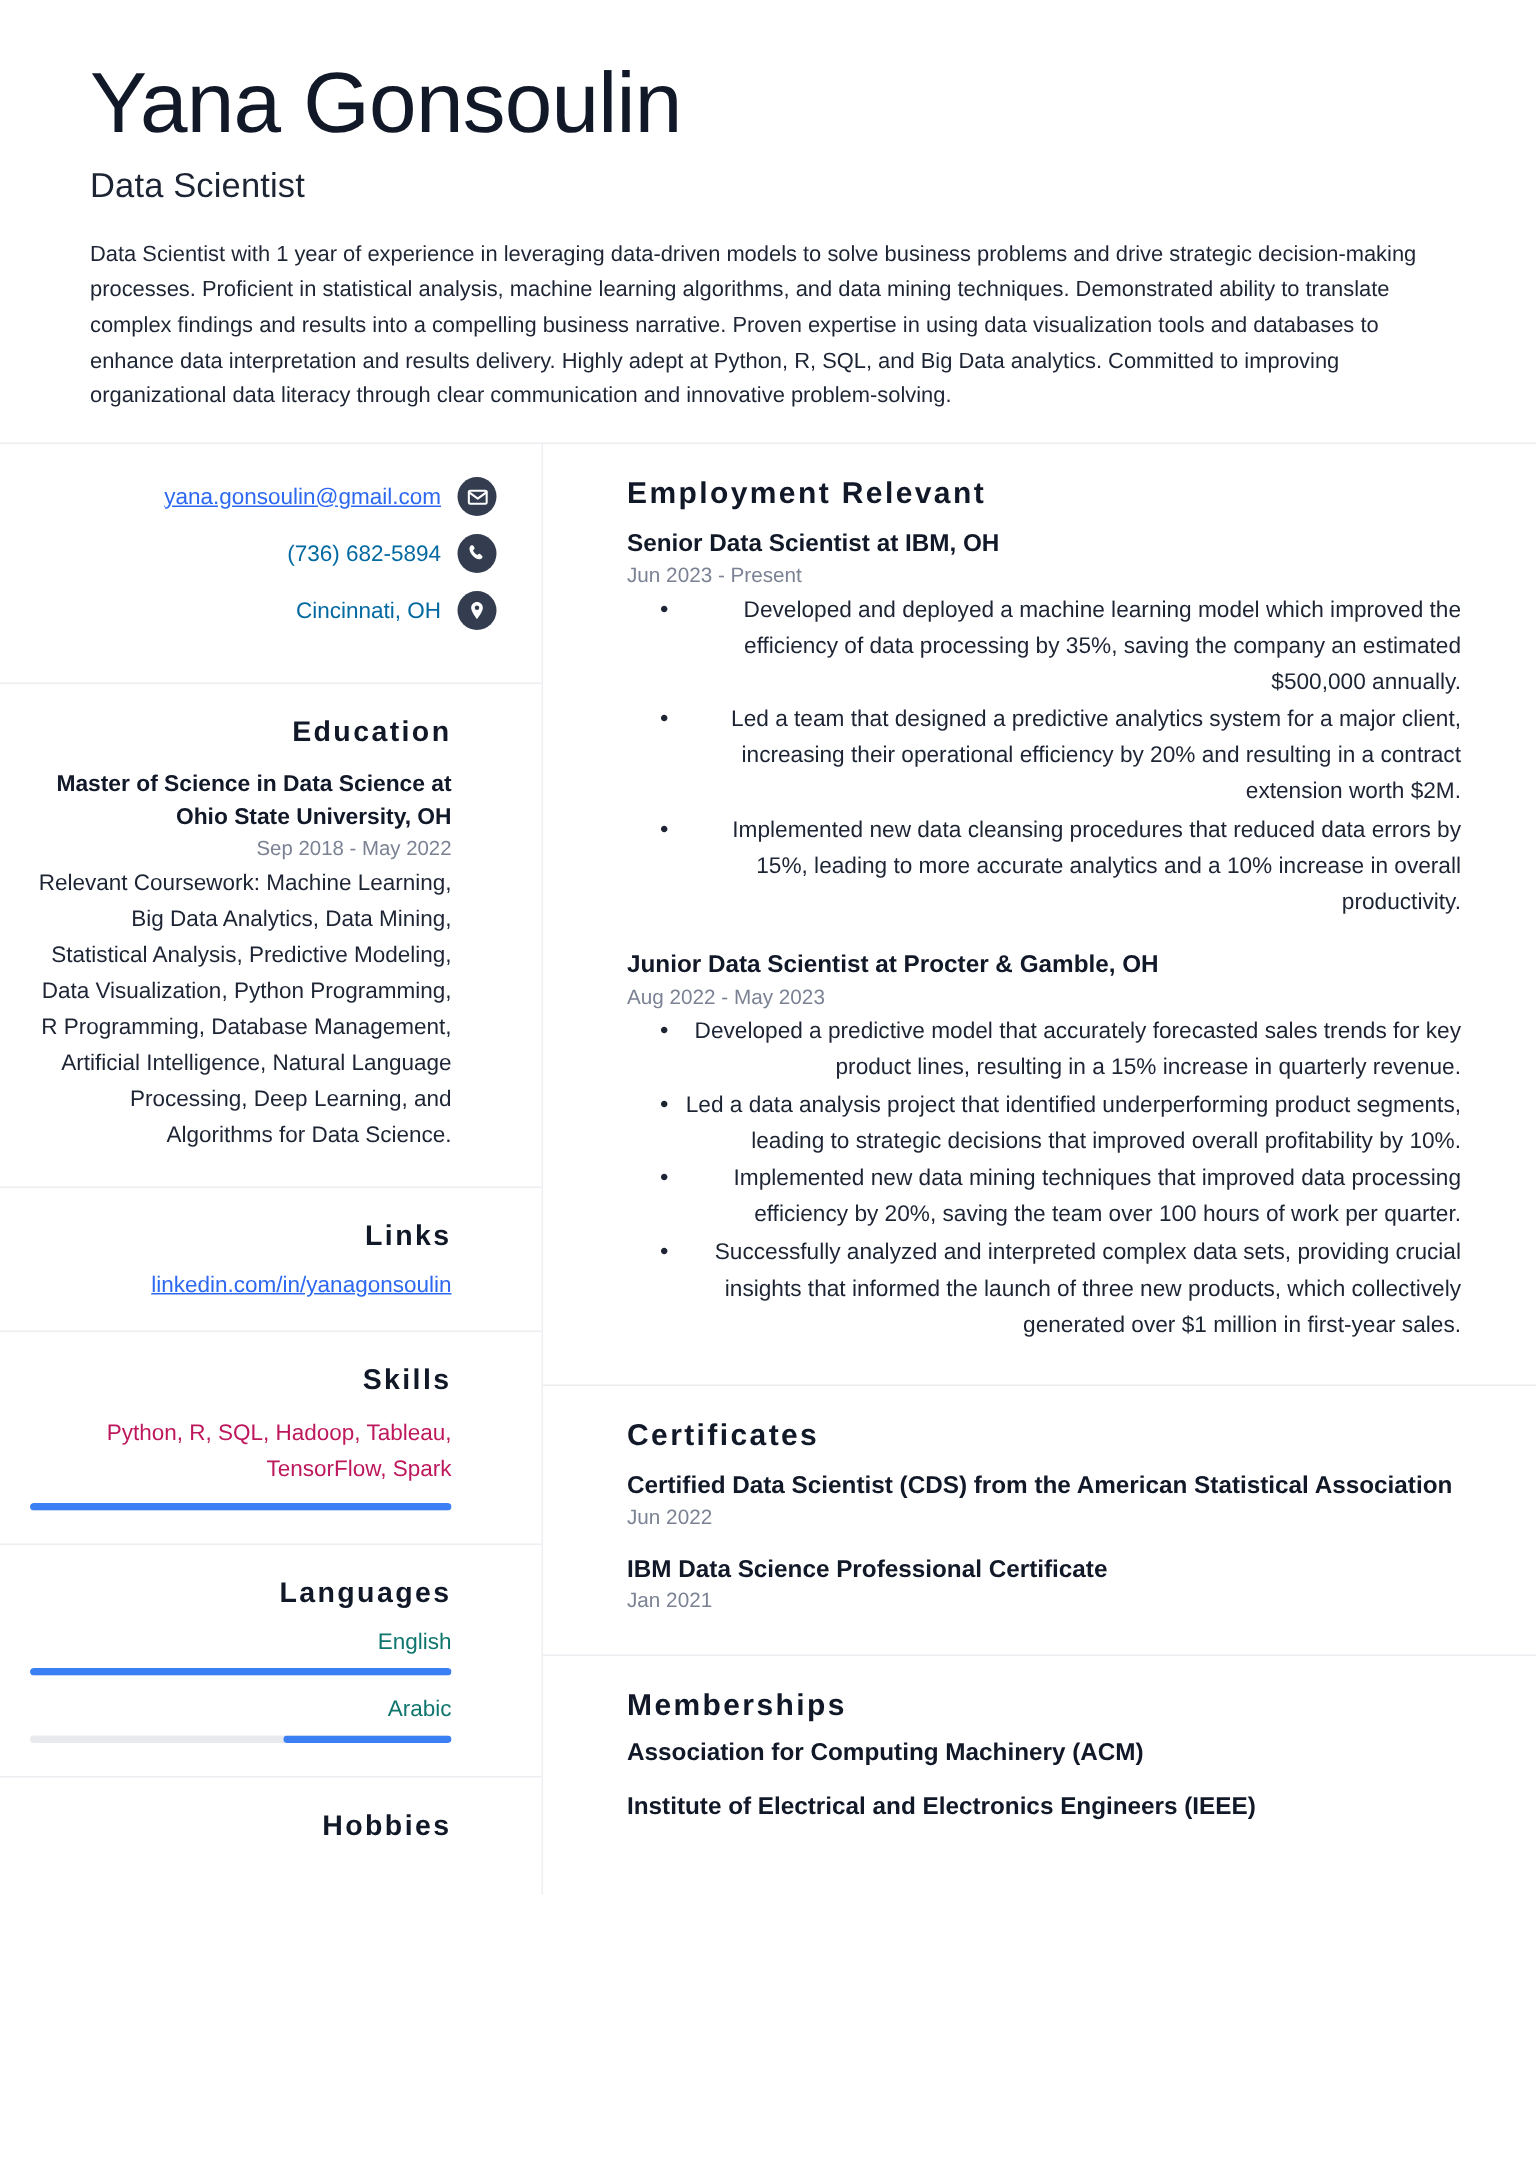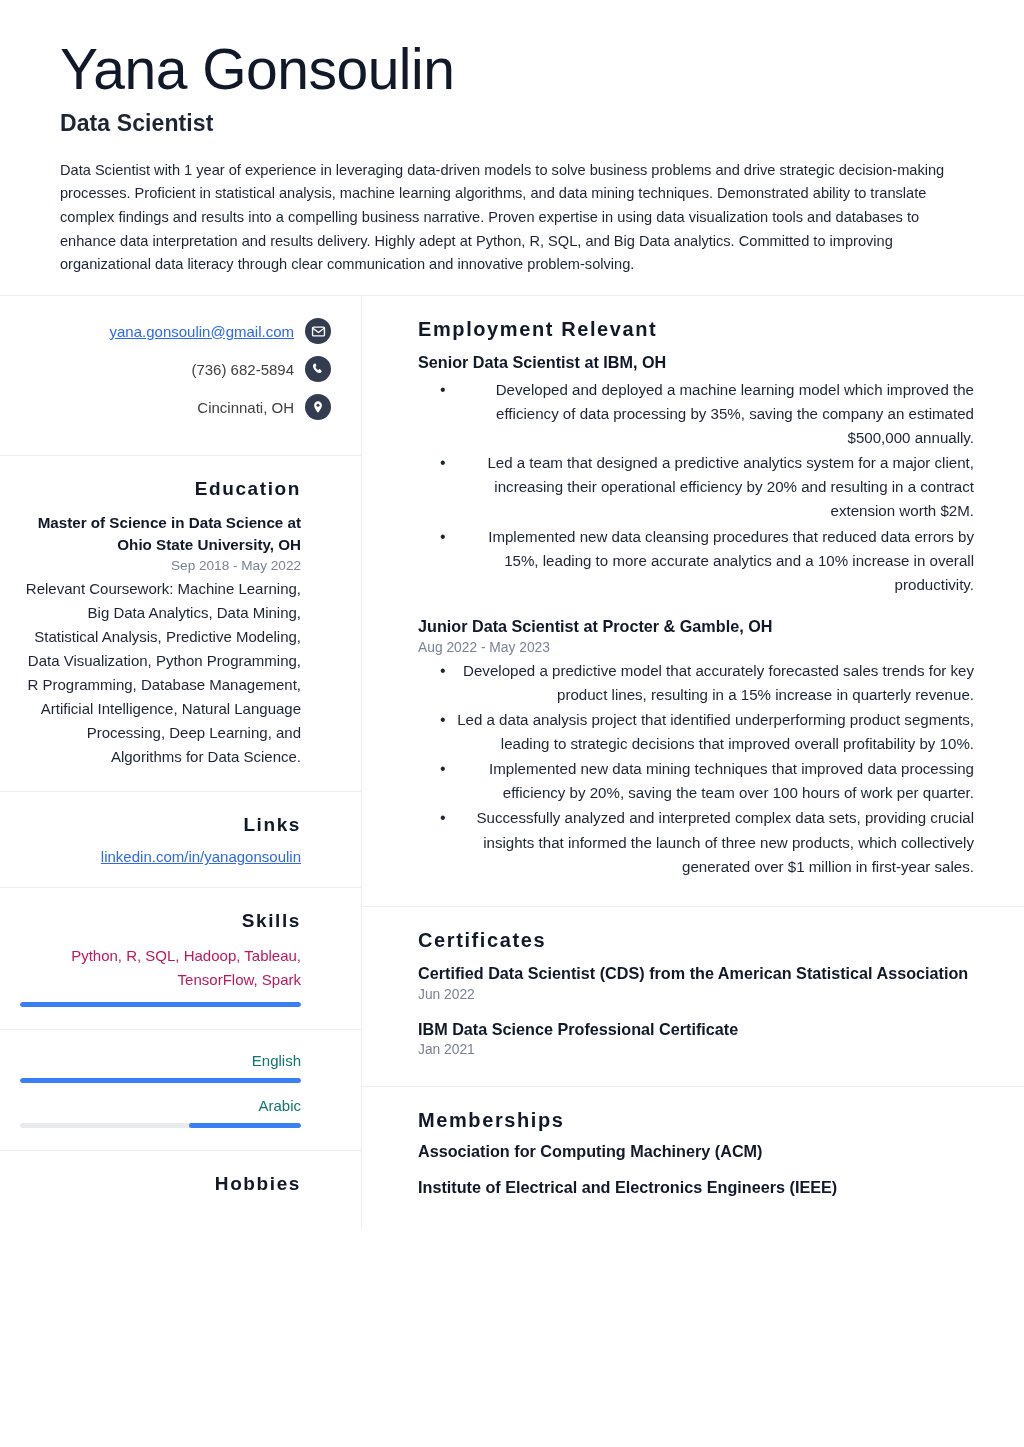--- a/index.html
+++ b/index.html
@@ -29,21 +29,21 @@
   .full-name {
     font-size: 57px;
     font-weight: 300;
     letter-spacing: -0.5px;
     line-height: 1.12;
     color: #111828;
     margin: 0 0 8px 0;
   }
   .job-title {
     font-size: 23px;
-    font-weight: 700;
+    font-weight: 400;
     color: #1d2433;
     margin: 0 0 22px 0;
     letter-spacing: 0.1px;
   }
   .summary {
     font-size: 14.6px;
     line-height: 1.62;
     color: #1d2433;
     max-width: 915px;
     margin: 0;
@@ -77,21 +77,21 @@
   .contact-row {
     display: flex;
     align-items: center;
     justify-content: flex-end;
     gap: 11px;
     margin-bottom: 12px;
   }
   .contact-row:last-child { margin-bottom: 0; }
   .contact-text {
     font-size: 15px;
-    color: #404040;
+    color: #0369a1;
   }
   .contact-text.link {
     color: #2d68f0;
     text-decoration: underline;
   }
   .icon-circle {
     width: 26px;
     height: 26px;
     min-width: 26px;
     border-radius: 50%;
@@ -281,20 +281,21 @@
 
       <div class="side-block">
         <h2 class="side-heading">Skills</h2>
         <p class="skills-text">Python, R, SQL, Hadoop, Tableau, TensorFlow, Spark</p>
         <div class="bar-track">
           <div class="bar-fill" style="width: 100%;"></div>
         </div>
       </div>
 
       <div class="side-block">
+        <h2 class="side-heading">Languages</h2>
         <div class="lang-item">
           <div class="lang-name">English</div>
           <div class="bar-track">
             <div class="bar-fill" style="width: 100%;"></div>
           </div>
         </div>
         <div class="lang-item">
           <div class="lang-name">Arabic</div>
           <div class="bar-track">
             <div class="bar-fill" style="width: 40%;"></div>
@@ -308,20 +309,21 @@
 
     </aside>
 
     <main class="main">
 
       <div class="main-block">
         <h2 class="main-heading">Employment Relevant</h2>
 
         <div class="entry">
           <div class="entry-title">Senior Data Scientist at IBM, OH</div>
+          <div class="entry-date">Jun 2023 - Present</div>
           <ul class="bullets">
             <li>Developed and deployed a machine learning model which improved the efficiency of data processing by 35%, saving the company an estimated $500,000 annually.</li>
             <li>Led a team that designed a predictive analytics system for a major client, increasing their operational efficiency by 20% and resulting in a contract extension worth $2M.</li>
             <li>Implemented new data cleansing procedures that reduced data errors by 15%, leading to more accurate analytics and a 10% increase in overall productivity.</li>
           </ul>
         </div>
 
         <div class="entry">
           <div class="entry-title">Junior Data Scientist at Procter &amp; Gamble, OH</div>
           <div class="entry-date">Aug 2022 - May 2023</div>

